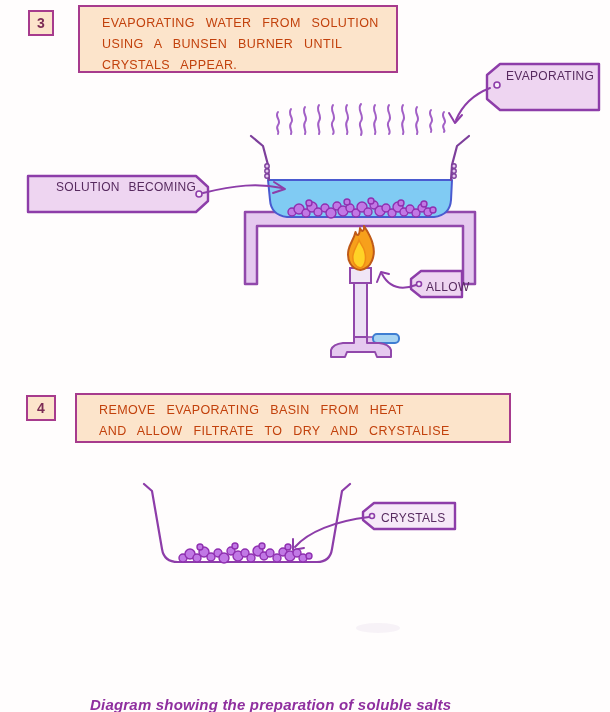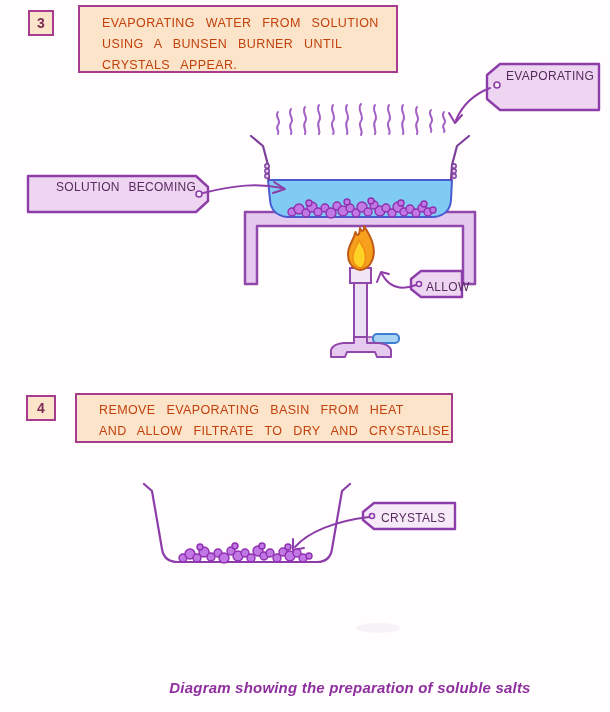--- a/index.html
+++ b/index.html
@@ -18,21 +18,21 @@
     color:#c2410c;font-size:12.5px;line-height:21px;
     letter-spacing:.4px;word-spacing:7px;
     padding:6px 0 0 22px;box-sizing:border-box;
   }
   .tag-text{
     position:absolute;color:#572a5f;font-size:12px;line-height:19px;
     letter-spacing:.3px;word-spacing:5px;pointer-events:none;white-space:nowrap;
   }
   .tag-text.tight{line-height:16.5px;}
   .caption{
-    position:absolute;left:90px;top:679px;width:520px;text-align:center;
+    position:absolute;left:90px;top:696px;width:520px;
     color:#8f2f9f;font-size:15px;font-weight:bold;font-style:italic;
     letter-spacing:.2px;
   }
   svg{position:absolute;left:0;top:0;}
 </style>
 </head>
 <body>
 
 <div class="canvas">
 
@@ -182,21 +182,21 @@
     <div>EVAPORATING</div>
   </div>
 
   <div class="tag-text tight" style="left:36px;top:179px;margin-left:20px;">
     <div>SOLUTION BECOMING</div>
   </div>
 
   <div class="tag-text" style="left:426px;top:278px;">ALLOW</div>
 
   <div class="step-num" style="left:26px;top:395px;width:26px;height:22px;">4</div>
-  <div class="step-box" style="left:75px;top:393px;width:378px;height:50px;padding-top:5px;">
+  <div class="step-box" style="left:75px;top:393px;width:436px;height:50px;padding-top:5px;">
     <div>REMOVE EVAPORATING BASIN FROM HEAT</div>
     <div>AND ALLOW FILTRATE TO DRY AND CRYSTALISE</div>
   </div>
 
   <div class="tag-text" style="left:381px;top:509px;text-align:right;">CRYSTALS</div>
 
   <div class="caption">Diagram showing the preparation of soluble salts</div>
 
 </div>
 

